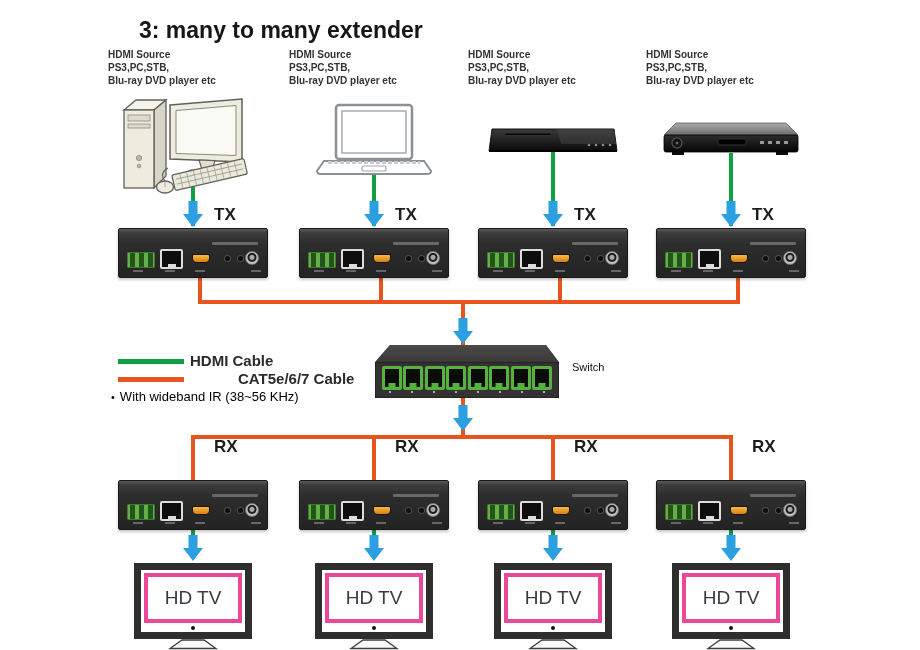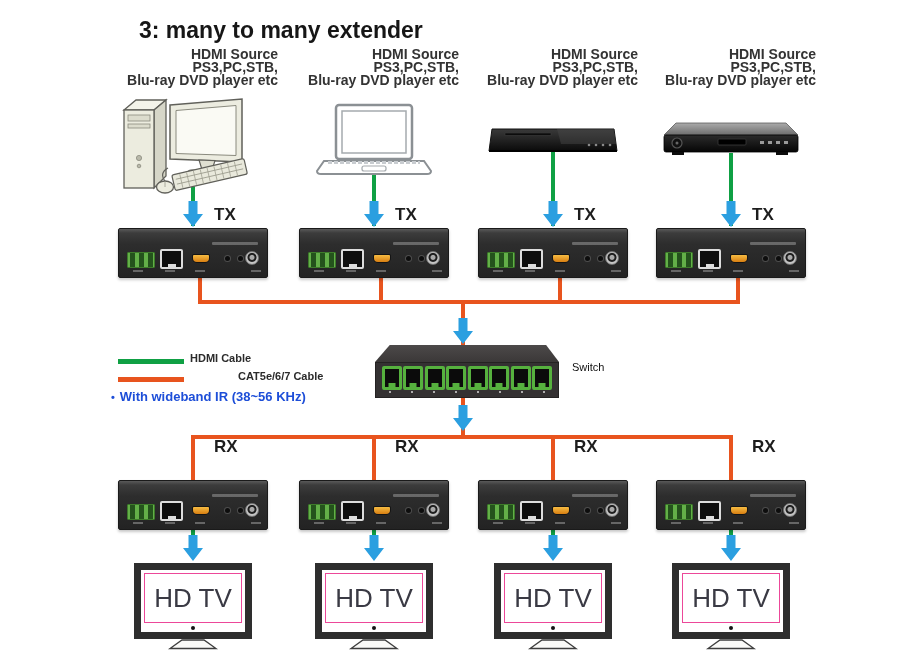--- a/index.html
+++ b/index.html
@@ -11,21 +11,21 @@
   .title{position:absolute;left:139px;top:2px;font-size:23px;font-weight:700;color:#161616;}
 
   
   .cables{position:absolute;left:0;top:0;z-index:1;}
 
   
   .col{position:absolute;inset:0;pointer-events:none;z-index:2;}
   .c1{--cx:193px;} .c2{--cx:374px;} .c3{--cx:553px;} .c4{--cx:731px;}
 
   .caption{position:absolute;top:48px;left:calc(var(--cx) - 85px);width:170px;
-           text-align:right;font-size:14px;line-height:13px;font-weight:600;color:#333;}
+           text-align:left;font-size:10px;line-height:13px;font-weight:600;color:#333;}
 
   .srcicon{position:absolute;}
   .c1 .srcicon{left:calc(var(--cx) - 78px);top:96px;}
   .c2 .srcicon{left:calc(var(--cx) - 60px);top:103px;}
   .c3 .srcicon{left:calc(var(--cx) - 66px);top:126px;}
   .c4 .srcicon{left:calc(var(--cx) - 71px);top:118px;}
 
   .port-label{position:absolute;font-size:17px;font-weight:700;color:#1d1d1d;}
   .tx-label{left:calc(var(--cx) + 21px);top:205px;}
   .rx-label{left:calc(var(--cx) + 21px);top:437px;}
@@ -61,30 +61,30 @@
   .sw-marks{position:absolute;left:375px;top:391px;width:184px;z-index:3;display:flex;
             justify-content:space-between;padding:0 14px;box-sizing:border-box;}
   .sw-marks i{width:2px;height:2px;background:#d8d8d8;border-radius:50%;}
   .switch-label{position:absolute;left:572px;top:361px;font-size:11px;font-weight:500;color:#101010;z-index:2;}
 
   
   .legend{z-index:2;}
   .lg-swatch{position:absolute;left:118px;width:66px;height:5px;}
   .lg-swatch.green{top:359px;background:var(--c-hdmi_cable);}
   .lg-swatch.orange{top:377px;background:var(--c-cat5_cable);}
-  .lg-label{position:absolute;left:190px;font-size:11px;font-weight:600;color:#2b2b2b;}
+  .lg-label{position:absolute;left:190px;font-size:15px;font-weight:600;color:#2b2b2b;}
   .lg-label.l1{top:352px;} .lg-label.l2{top:370px;margin-left:48px;}
-  .lg-note{position:absolute;left:111px;top:389px;font-size:13px;font-weight:700;color:#1d4ed8;text-align:center;}
+  .lg-note{position:absolute;left:111px;top:389px;font-size:13px;font-weight:400;color:#000000;text-align:center;}
   .lg-note .bullet{font-size:11px;margin-right:5px;}
 
   
   .tv{position:absolute;left:calc(var(--cx) - 59px);top:563px;width:104px;height:62px;
       background:#fff;border:7px solid #2e2e2e;}
-  .tv-screen{position:absolute;left:3px;right:3px;top:3px;bottom:9px;border:1px solid #ec4899;
-             display:flex;align-items:center;justify-content:center;font-size:26px;color:#3a3a44;}
+  .tv-screen{position:absolute;left:3px;right:3px;top:3px;bottom:9px;border:4px solid #ec4899;
+             display:flex;align-items:center;justify-content:center;font-size:19px;color:#3a3a44;}
   .tv-dot{position:absolute;left:50%;transform:translateX(-50%);bottom:2px;width:4px;height:4px;border-radius:50%;background:#141414;}
   .tv-stand{position:absolute;left:calc(var(--cx) - 28px);top:639px;}
 </style>
 </head>
 <body>
 
 <div class="stage">
 
   <h1 class="title">3: many to many extender</h1>
 

